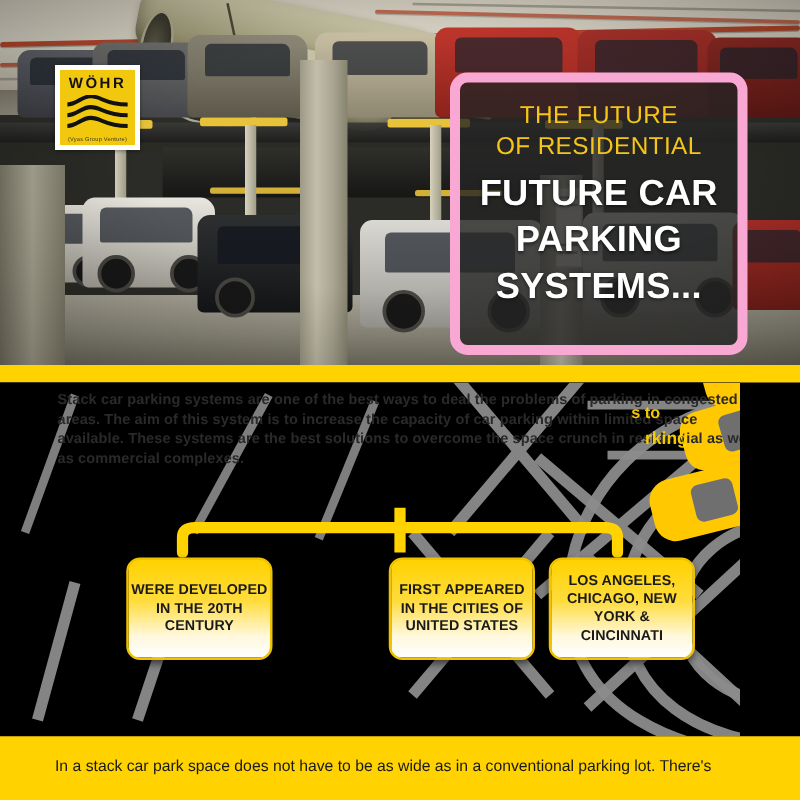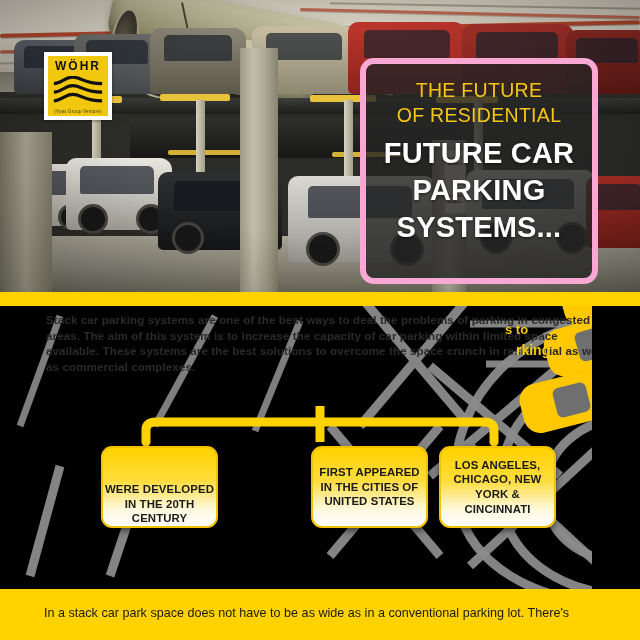--- a/index.html
+++ b/index.html
@@ -101,21 +101,21 @@
     font-size:12px;font-weight:bold;letter-spacing:2px;color:#111;line-height:12px;
     font-family:"Liberation Sans", sans-serif;}
   .logo-waves{position:absolute;left:5px;top:20px;right:5px;height:28px;}
   .logo-waves svg{display:block;width:100%;height:100%;}
   .logo-sub{position:absolute;left:0;right:0;bottom:1px;text-align:center;
     font-size:4.5px;color:#3a3a22;letter-spacing:.2px;line-height:6px;
     font-family:"Liberation Sans", sans-serif;}
 
   
   .titlecard{position:absolute;left:360px;top:58px;width:238px;height:226px;
-    background:rgba(36,36,36,.80);border:6px solid #f9a8d4;border-radius:14px;
+    background:rgba(36,36,36,.80);border:8px solid #f9a8d4;border-radius:14px;
     box-sizing:border-box;padding:14px 10px 8px 10px;overflow:hidden;}
   .tc-small{color:#f5c518;font-size:19.5px;line-height:25px;text-align:center;
     letter-spacing:.3px;font-family:"Liberation Sans", sans-serif;}
   .tc-big{color:#fff;font-size:29px;line-height:37px;font-weight:bold;text-align:center;
     margin-top:7px;letter-spacing:.2px;font-family:"Liberation Sans", sans-serif;
     text-shadow:0 1px 3px rgba(0,0,0,.6);}
 
   
   .divider{position:absolute;left:0;top:292px;width:640px;height:14px;background:#FFD200;}
 
@@ -145,21 +145,21 @@
 
   
   .boxrow{position:absolute;left:0;top:140px;width:640px;height:120px;}
   .hbox{position:absolute;width:117px;height:82px;border-radius:11px;
     background:linear-gradient(180deg,#FFD200 0%,#FFDC3C 42%,#FFF8DC 78%,#FFFFFF 100%);
     border:2px solid #f0c200;box-sizing:border-box;
     display:flex;align-items:center;justify-content:center;text-align:center;
     box-shadow:0 3px 6px rgba(0,0,0,.55);}
   .hbox span{color:#1a1a1a;font-size:11.4px;font-weight:bold;line-height:14.6px;
     font-family:"Liberation Sans", sans-serif;letter-spacing:.1px;}
-  .hbox.b1{left:101px;align-items:flex-end;}
+  .hbox.b1{left:101px;}
   .hbox.b2{left:270px;margin-left:41px;}
   .hbox.b3{left:439px;}
 
   
   .bottom{position:absolute;left:0;top:589px;width:640px;height:51px;background:#FFD200;
     padding:12px 44px 0 44px;box-sizing:border-box;}
   .bt-head{color:#1a1a1a;font-size:16.5px;font-weight:bold;letter-spacing:.1px;
     font-family:"Liberation Sans", sans-serif;line-height:19px;}
   .bt-body{color:#1a1a1a;font-size:12.6px;line-height:17px;margin-top:4px;
     font-family:"Liberation Sans", sans-serif;}

